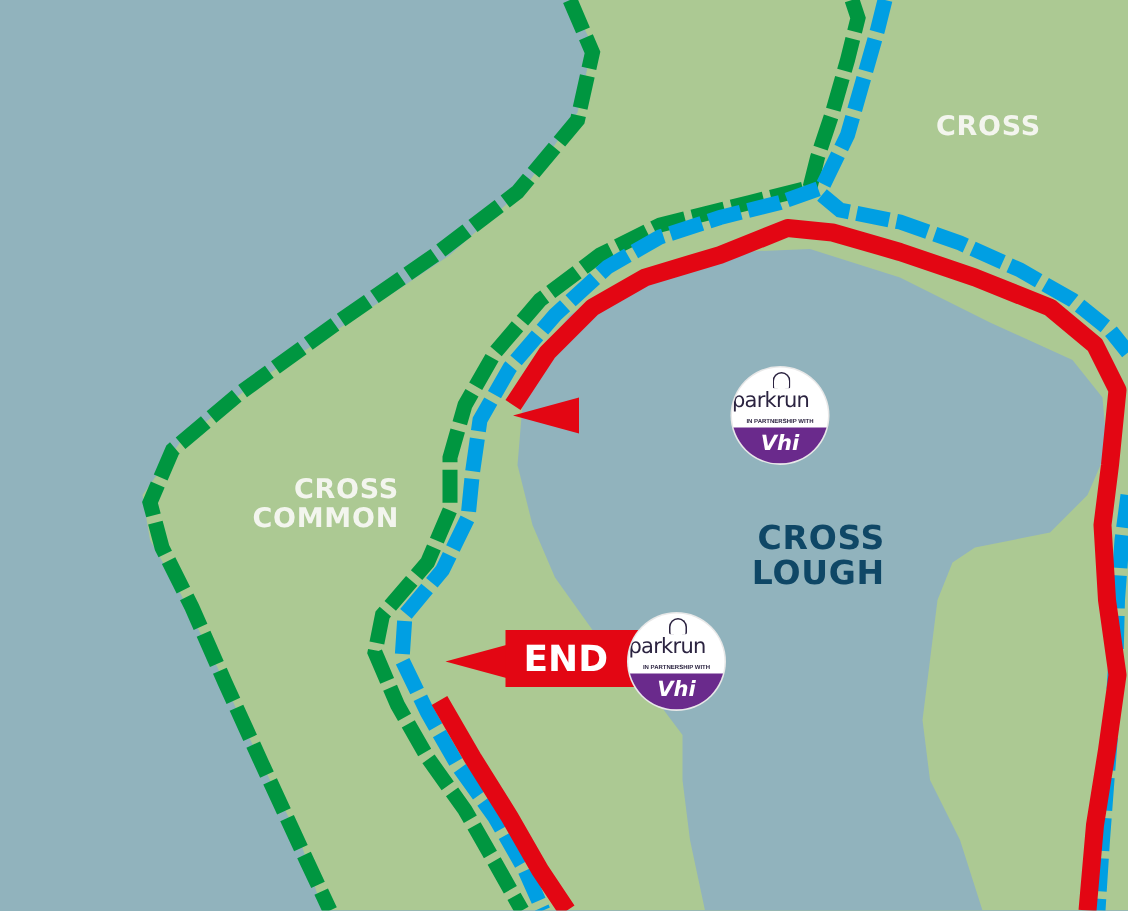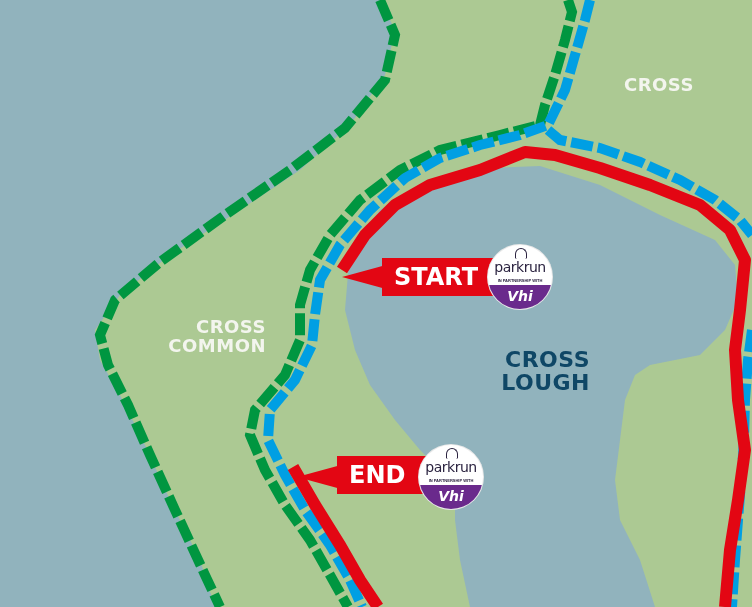--- a/index.html
+++ b/index.html
@@ -5,21 +5,21 @@
     html, body { margin: 0; padding: 0; }
     body { width: 752px; height: 607px; overflow: hidden; background: #91b3bd; position: relative; font-family: "Liberation Sans", sans-serif; }
     #map { position: absolute; left: 0; top: 0; width: 752px; height: 607px; }
     .label { position: absolute; font-family: "DejaVu Sans", sans-serif; font-weight: bold; text-align: right; line-height: 1.05; letter-spacing: 0.5px; }
     .water-label { color: #0f4766; }
     .land-label { color: #f3f5ee; }
     .marker { position: absolute; height: 62px; }
     .marker .flag { position: absolute; top: 12px; height: 38px; background: #e30613; color: #fff; font-family: "DejaVu Sans", sans-serif; font-weight: bold; font-size: 24px; line-height: 38px; padding-left: 12px; box-sizing: border-box; }
     .marker .flag-tip { position: absolute; top: 19px; width: 0; height: 0; border-top: 12px solid transparent; border-bottom: 12px solid transparent; border-right: 44px solid #e30613; }
     .badge { position: absolute; width: 64px; height: 64px; border-radius: 50%; background: #fff; overflow: hidden; box-shadow: 0 0 0 1px #e8e8e8; }
-    .badge .pr { position: absolute; top: 14px; left: 0; width: 64px; text-align: center; font-family: "DejaVu Sans", sans-serif; font-size: 14px; color: #2b2340; letter-spacing: -0.5px; }
+    .badge .pr { position: absolute; top: 14px; left: 0; width: 64px; text-align: left; font-family: "DejaVu Sans", sans-serif; font-size: 14px; color: #2b2340; letter-spacing: -0.5px; }
     .badge .tree { position: absolute; top: 3px; left: 27px; width: 12px; height: 11px; border: 1.5px solid #2b2340; border-bottom: none; border-radius: 7px 7px 2px 2px; box-sizing: border-box; }
     .badge .partner { position: absolute; top: 33px; left: 0; width: 64px; text-align: center; font-size: 4px; font-weight: bold; color: #2b2340; }
     .badge .vhi-band { position: absolute; top: 40px; left: 0; width: 64px; height: 24px; background: #6a2a8c; }
     .badge .vhi { position: absolute; top: 43px; left: 0; width: 64px; text-align: center; color: #fff; font-family: "DejaVu Sans", sans-serif; font-style: italic; font-weight: bold; font-size: 14px; }
   </style>
 </head>
 <body>
 
 <svg id="map" viewBox="0 0 752 607" xmlns="http://www.w3.org/2000/svg">
 
@@ -47,31 +47,30 @@
 </div>
 <div class="label land-label" style="left:146px; top:318px; width:120px; font-size:18px;">
   <div>CROSS</div>
   <div>COMMON</div>
 </div>
 <div class="label water-label" style="left:428px; top:348px; width:162px; font-size:22px;">CROSS LOUGH</div>
 <div class="label land-label" style="left:612px; top:76px; width:82px; font-size:18px;">CROSS</div>
 
 <div class="marker" style="left:342px; top:246px; width:212px;">
   <div class="flag-tip" style="left:0px;"></div>
-  <div class="flag" style="left:40px; width:120px;">START</div>
   <div class="badge" style="left:146px; top:-1px;">
     <div class="tree"></div>
     <div class="pr">parkrun</div>
     <div class="partner">IN PARTNERSHIP WITH</div>
     <div class="vhi-band"></div>
     <div class="vhi">Vhi</div>
   </div>
 </div>
 
-<div class="marker" style="left:297px; top:446px; width:190px;">
+<div class="marker" style="left:297px; top:410px; width:190px;">
   <div class="flag-tip" style="left:0px;"></div>
   <div class="flag" style="left:40px; width:100px; top:10px;">END</div>
   <div class="badge" style="left:122px; top:-1px;">
     <div class="tree"></div>
     <div class="pr">parkrun</div>
     <div class="partner">IN PARTNERSHIP WITH</div>
     <div class="vhi-band"></div>
     <div class="vhi">Vhi</div>
   </div>
 </div>

